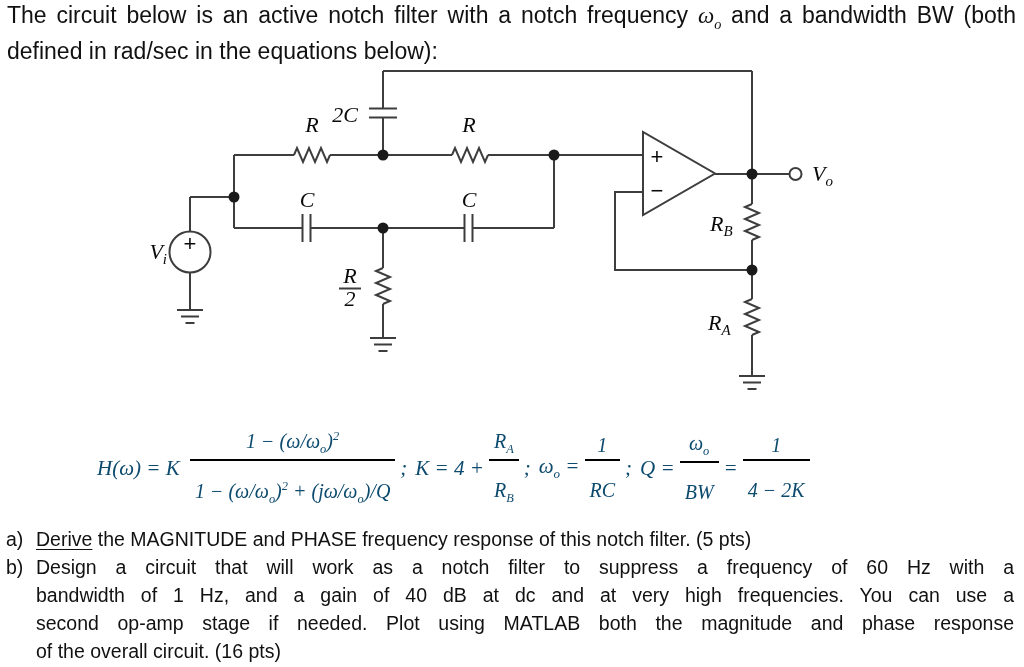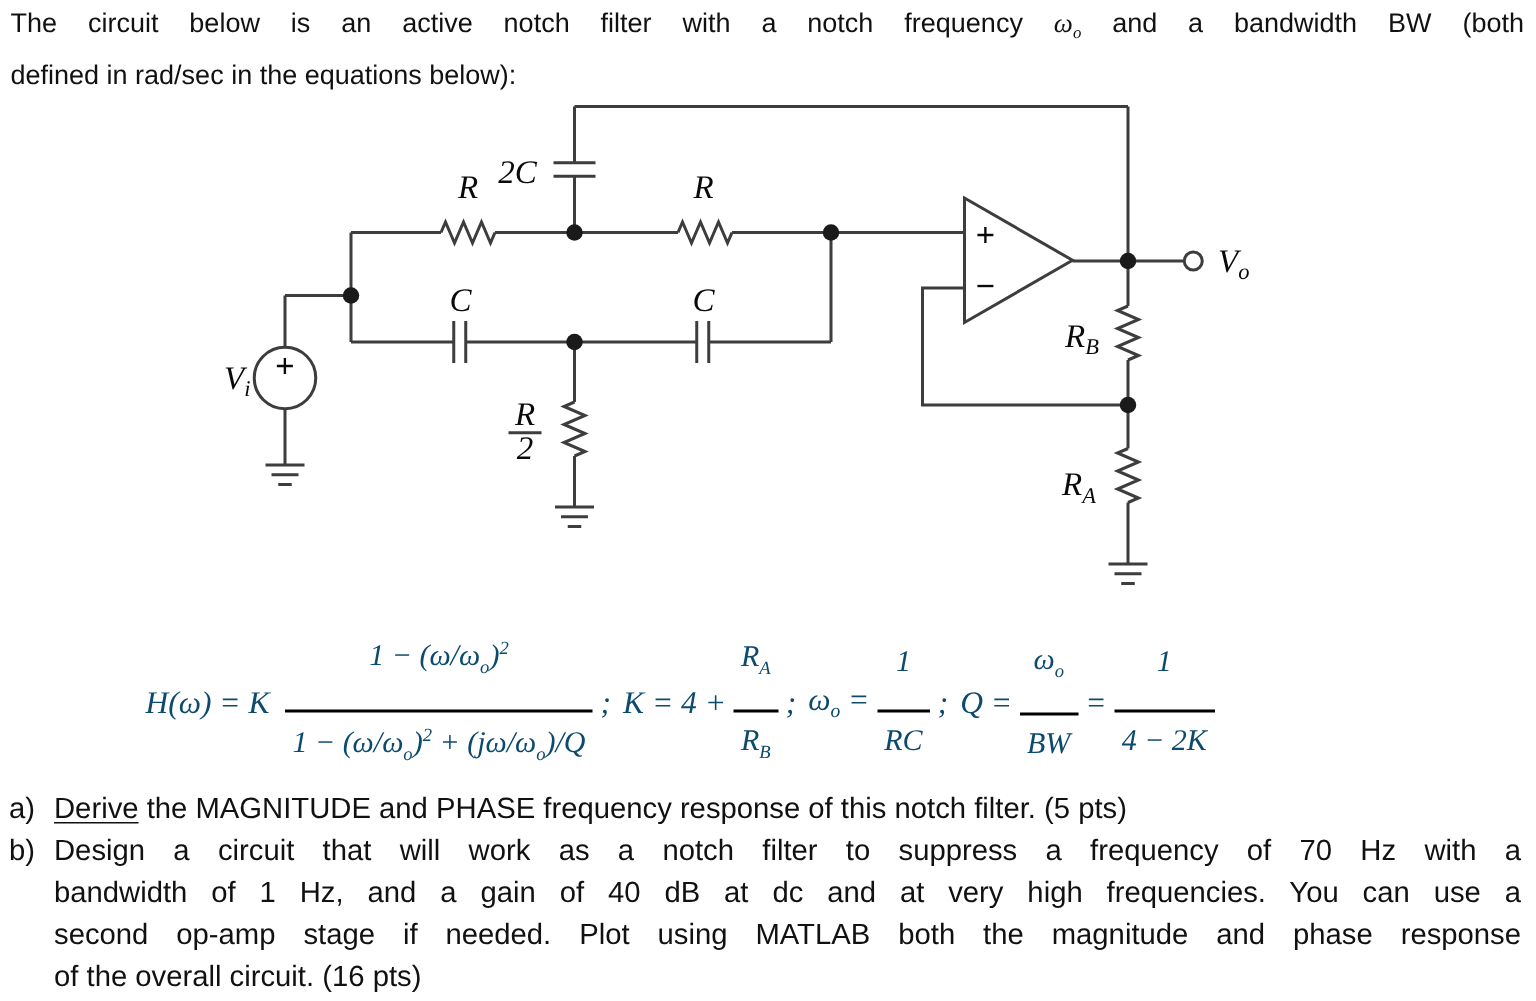--- a/index.html
+++ b/index.html
@@ -1,43 +1,43 @@
 <!DOCTYPE html>
 <html><head>
 <meta charset="utf-8">
 <style>
   html,body{margin:0;padding:0;background:#fff;}
   .page{
     position:relative;width:1024px;height:667px;background:#ffffff;
     font-family:"Liberation Sans",sans-serif;color:#111;overflow:hidden;
   }
   
-  .intro{position:absolute;left:7px;top:2px;width:1009px;font-size:18px;line-height:27px;}
+  .intro{position:absolute;left:7px;top:2px;width:1009px;font-size:23px;line-height:27px;}
   .jline{text-align:justify;text-align-last:justify;}
   .mvar{font-family:"Liberation Serif","DejaVu Serif",serif;font-style:italic;}
   .intro sub{font-family:"Liberation Serif","DejaVu Serif",serif;font-style:italic;font-size:0.62em;}
   
   svg.circuit{position:absolute;left:0;top:0;width:1024px;height:410px;}
   svg.circuit path, svg.circuit circle.outline{stroke:#3d3d3d;stroke-width:2;fill:none;}
   svg.circuit .dot{fill:#1a1a1a;stroke:none;}
   svg.circuit text{fill:#0a0a0a;font-family:"Liberation Serif","DejaVu Serif",serif;font-style:italic;font-size:22px;}
   svg.circuit text.upright{font-family:"Liberation Sans",sans-serif;font-style:normal;}
   svg.circuit tspan.svgsub{font-size:15px;}
   
   .freq-heading{position:absolute;left:7px;top:409px;font-size:19.5px;}
   .equation{
     position:absolute;left:97px;top:430px;height:76px;display:flex;align-items:center;
     font-family:"Liberation Serif","DejaVu Serif",serif;font-style:italic;font-size:21px;color:#0c4a6e;
   }
   .equation .math{white-space:pre;}
   .equation sub{font-size:0.62em;}
   .equation sup{font-size:0.62em;}
   .frac{display:inline-flex;flex-direction:column;align-items:center;text-align:center;margin:0 5px;}
-  .frac .num{padding:0 5px 20px;font-size:20px;white-space:pre;}
-  .frac .den{border-top:2px solid #000;padding:8px 5px 0;font-size:20px;white-space:pre;}
+  .frac .num{padding:0 5px 2px;font-size:20px;white-space:pre;}
+  .frac .den{border-top:2px solid #000;padding:18px 5px 0;font-size:20px;white-space:pre;}
   .sep{margin:0 8px 0 0;}
   
   .questions{position:absolute;left:6px;top:525px;width:1008px;font-size:19.5px;line-height:28px;}
   .q{position:relative;padding-left:30px;}
   .qlabel{position:absolute;left:0;top:0;}
   .underline{text-decoration:underline;text-underline-offset:3px;text-align:center;}
 </style>
 </head>
 <body>
 
@@ -138,21 +138,21 @@
   </div>
 
   <div class="questions">
     <div class="q">
       <span class="qlabel">a)</span>
       <div><span class="underline">Derive</span><span> the MAGNITUDE and PHASE frequency response of this notch filter. (5 pts)</span></div>
     </div>
     <div class="q">
       <span class="qlabel">b)</span>
       <div>
-        <div class="jline">Design a circuit that will work as a notch filter to suppress a frequency of 70 Hz with a</div>
+        <div class="jline">Design a circuit that will work as a notch filter to suppress a frequency of 60 Hz with a</div>
         <div class="jline">bandwidth of 1 Hz, and a gain of 40 dB at dc and at very high frequencies. You can use a</div>
         <div class="jline">second op-amp stage if needed. Plot using MATLAB both the magnitude and phase response</div>
         <div>of the overall circuit. (16 pts)</div>
       </div>
     </div>
   </div>
 
 </div>
 
 </body></html>

